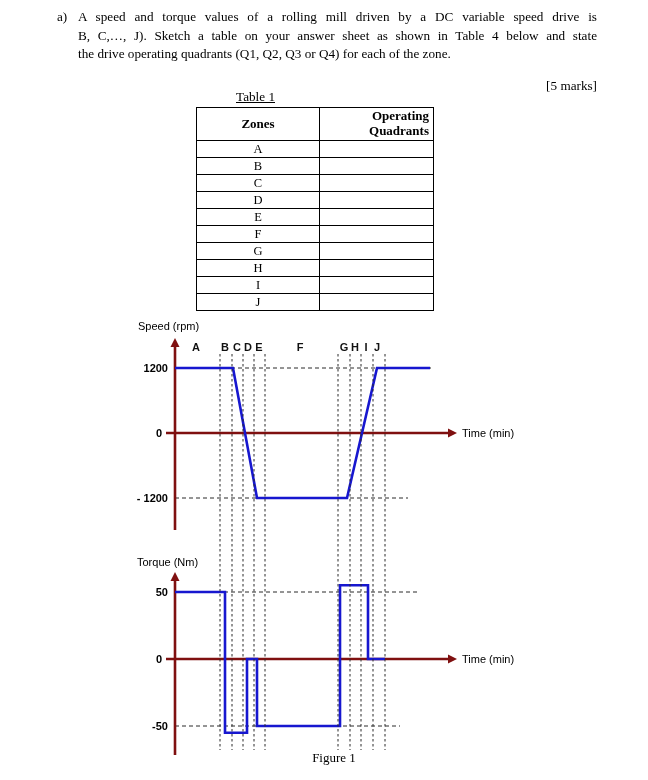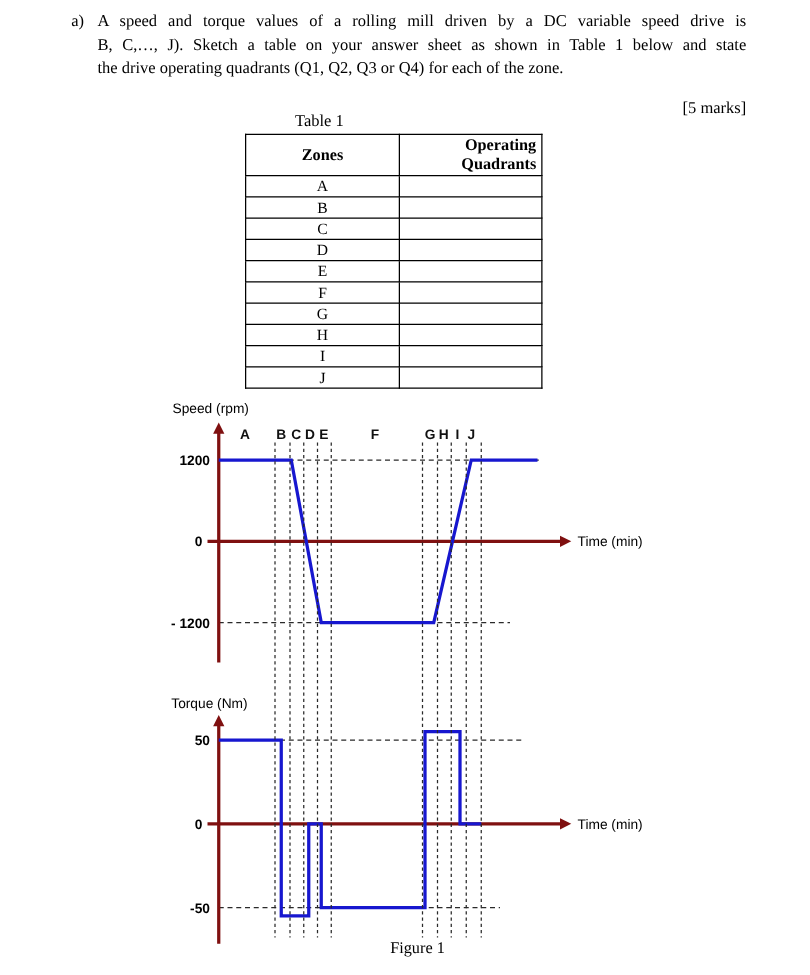--- a/index.html
+++ b/index.html
@@ -8,21 +8,21 @@
 
   
   .question{position:absolute;left:57px;top:8px;width:540px;}
   .qlabel{position:absolute;left:0;top:0;font-size:13.2px;line-height:18.6px;}
   .qtext{margin-left:21px;width:519px;}
   .qline{font-size:13.2px;line-height:18.6px;white-space:nowrap;}
   .qline.justify{white-space:normal;text-align:justify;text-align-last:justify;}
   .marks{position:absolute;left:57px;top:78px;width:540px;text-align:right;font-size:13.2px;}
 
   
-  .table-title{position:absolute;left:236px;top:89px;font-size:13.2px;}
+  .table-title{position:absolute;left:236px;top:89px;font-size:13.2px;text-decoration:underline;}
   table.zones-table{position:absolute;left:196px;top:107px;width:225px;
         border-collapse:collapse;table-layout:fixed;}
   table.zones-table th,table.zones-table td{border:1px solid #000;}
   th.c1{width:120px;font-size:13px;text-align:center;vertical-align:middle;height:30px;}
   th.c2{width:105px;font-size:13px;text-align:right;vertical-align:middle;
         padding:1px 4px;line-height:1.15;}
   td.c1,td.c2{height:16px;font-size:12.5px;line-height:1;padding:0;}
   td.c1{text-align:center;}
 
   
@@ -35,21 +35,21 @@
 </style>
 </head>
 <body>
 
 <div class="page">
 
   <div class="question">
     <div class="qlabel">a)</div>
     <div class="qtext">
       <div class="qline justify">A speed and torque values of a rolling mill driven by a DC variable speed drive is</div>
-      <div class="qline justify">B, C,…, J). Sketch a table on your answer sheet as shown in Table 1 below and state</div>
+      <div class="qline justify">B, C,…, J). Sketch a table on your answer sheet as shown in Table 4 below and state</div>
       <div class="qline">the drive operating quadrants (Q1, Q2, Q3 or Q4) for each of the zone.</div>
     </div>
   </div>
   <div class="marks">[5 marks]</div>
 
   <div class="table-title">Table 1</div>
 
   <table class="zones-table">
     <thead>
       <tr>

